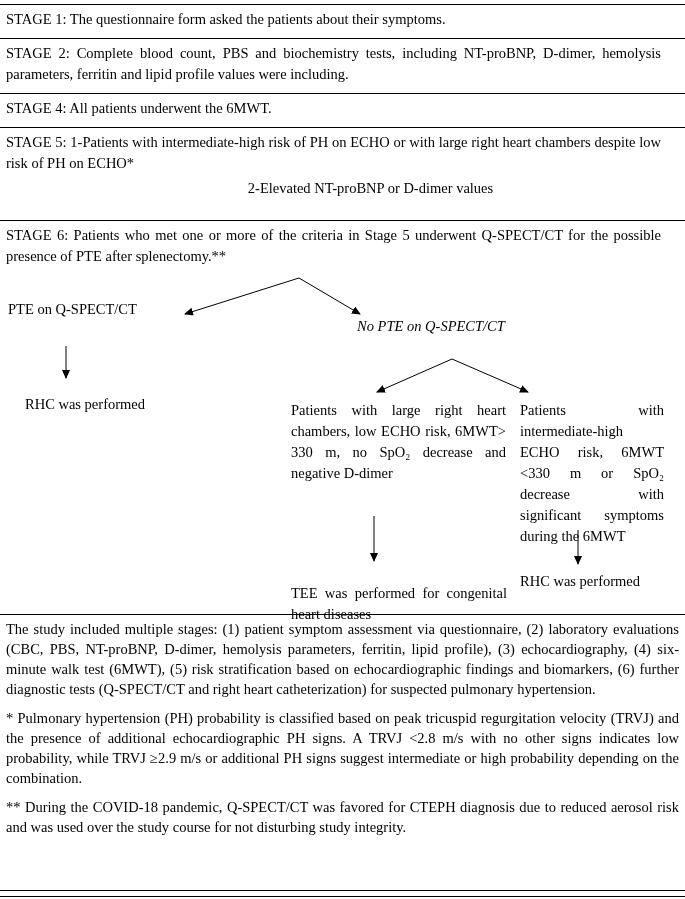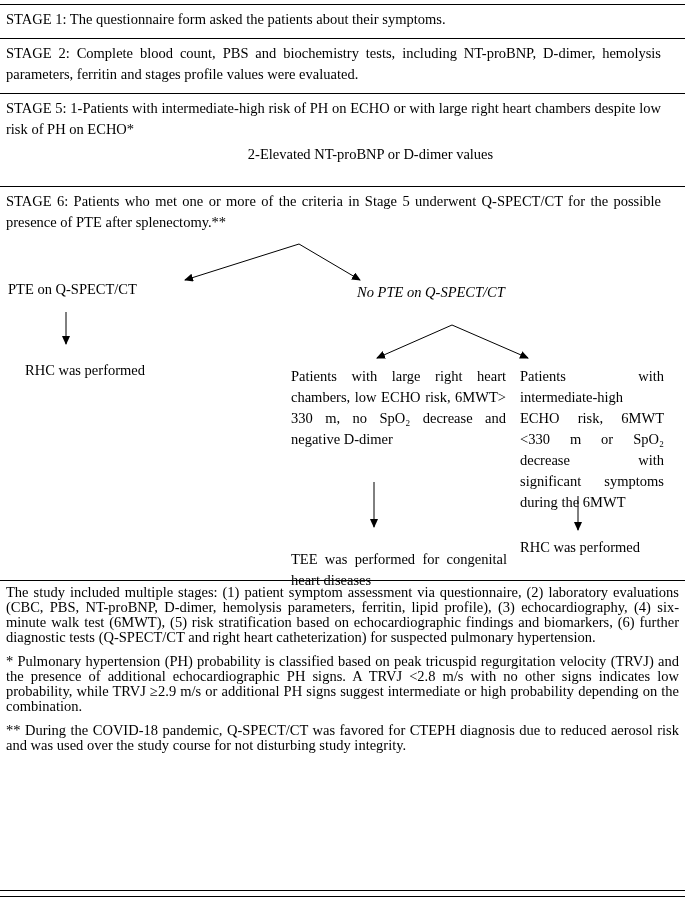--- a/index.html
+++ b/index.html
@@ -21,42 +21,45 @@
   .stage-sub { margin-top:4px; padding-left:74px; text-align:center; }
   .flowchart { position:relative; height:339px; width:685px; }
   .fc-svg { position:absolute; left:0; top:0; }
   .fc-svg line { stroke:#000; stroke-width:1; }
   .node { position:absolute; }
   .node.just { text-align:justify; }
   .caption {
     border-top:1px solid #000;
     padding:4px 6px 0 6px;
     text-align:justify;
-    line-height:15px;
+    line-height:20px;
   }
   .caption p { margin-bottom:9px; }
   .bottom-rules {
     position:absolute; left:0; right:0; bottom:2px; height:7px;
     border-top:1px solid #000; border-bottom:1px solid #000;
   }
 </style>
 </head>
 <body>
 
 <div class="page">
 
   <div class="stage-row single">
     <p>STAGE 1: The questionnaire form asked the patients about their symptoms.</p>
   </div>
 
   <div class="stage-row">
-    <p>STAGE 2: Complete blood count, PBS and biochemistry tests, including NT-proBNP, D-dimer, hemolysis parameters, ferritin and stages profile values were evaluated.</p>
+    <p>STAGE 2: Complete blood count, PBS and biochemistry tests, including NT-proBNP, D-dimer, hemolysis parameters, ferritin and lipid profile values were including.</p>
   </div>
 
 
+  <div class="stage-row single">
+    <p>STAGE 4: All patients underwent the 6MWT.</p>
+  </div>
 
   <div class="stage-row stage-5">
     <p>STAGE 5: 1-Patients with intermediate-high risk of PH on ECHO or with large right heart chambers despite low risk of PH on ECHO*</p>
     <p class="stage-sub">2-Elevated NT-proBNP or D-dimer values</p>
   </div>
 
   <div class="stage-row">
     <p>STAGE 6: Patients who met one or more of the criteria in Stage 5 underwent Q-SPECT/CT for the possible presence of PTE after splenectomy.**</p>
   </div>
 
@@ -69,21 +72,21 @@
       </defs>
       <line x1="299" y1="3" x2="185" y2="39" marker-end="url(#ah)"></line>
       <line x1="299" y1="3" x2="360" y2="39" marker-end="url(#ah)"></line>
       <line x1="66" y1="71" x2="66" y2="103" marker-end="url(#ah)"></line>
       <line x1="452" y1="84" x2="377" y2="117" marker-end="url(#ah)"></line>
       <line x1="452" y1="84" x2="528" y2="117" marker-end="url(#ah)"></line>
       <line x1="374" y1="241" x2="374" y2="286" marker-end="url(#ah)"></line>
       <line x1="578" y1="255" x2="578" y2="289" marker-end="url(#ah)"></line>
     </svg>
 
-    <div class="node" style="left:8px; top:38px;">PTE on Q-SPECT/CT</div>
+    <div class="node" style="left:8px; top:24px;">PTE on Q-SPECT/CT</div>
     <div class="node" style="left:357px; top:41px;font-style:italic;">No PTE on Q-SPECT/CT</div>
     <div class="node" style="left:25px; top:119px;">RHC was performed</div>
     <div class="node just" style="left:291px; top:125px; width:215px;">Patients with large right heart chambers, low ECHO risk, 6MWT&gt; 330 m, no SpO₂ decrease and negative D-dimer</div>
     <div class="node just" style="left:520px; top:125px; width:144px;">Patients with intermediate-high ECHO risk, 6MWT &lt;330 m or SpO₂ decrease with significant symptoms during the 6MWT</div>
     <div class="node just" style="left:291px; top:296px; width:216px;margin-top:12px;">TEE was performed for congenital heart diseases</div>
     <div class="node" style="left:520px; top:296px;">RHC was performed</div>
   </div>
 
   <div class="caption">
     <p>The study included multiple stages: (1) patient symptom assessment via questionnaire, (2) laboratory evaluations (CBC, PBS, NT-proBNP, D-dimer, hemolysis parameters, ferritin, lipid profile), (3) echocardiography, (4) six-minute walk test (6MWT), (5) risk stratification based on echocardiographic findings and biomarkers, (6) further diagnostic tests (Q-SPECT/CT and right heart catheterization) for suspected pulmonary hypertension.</p>

